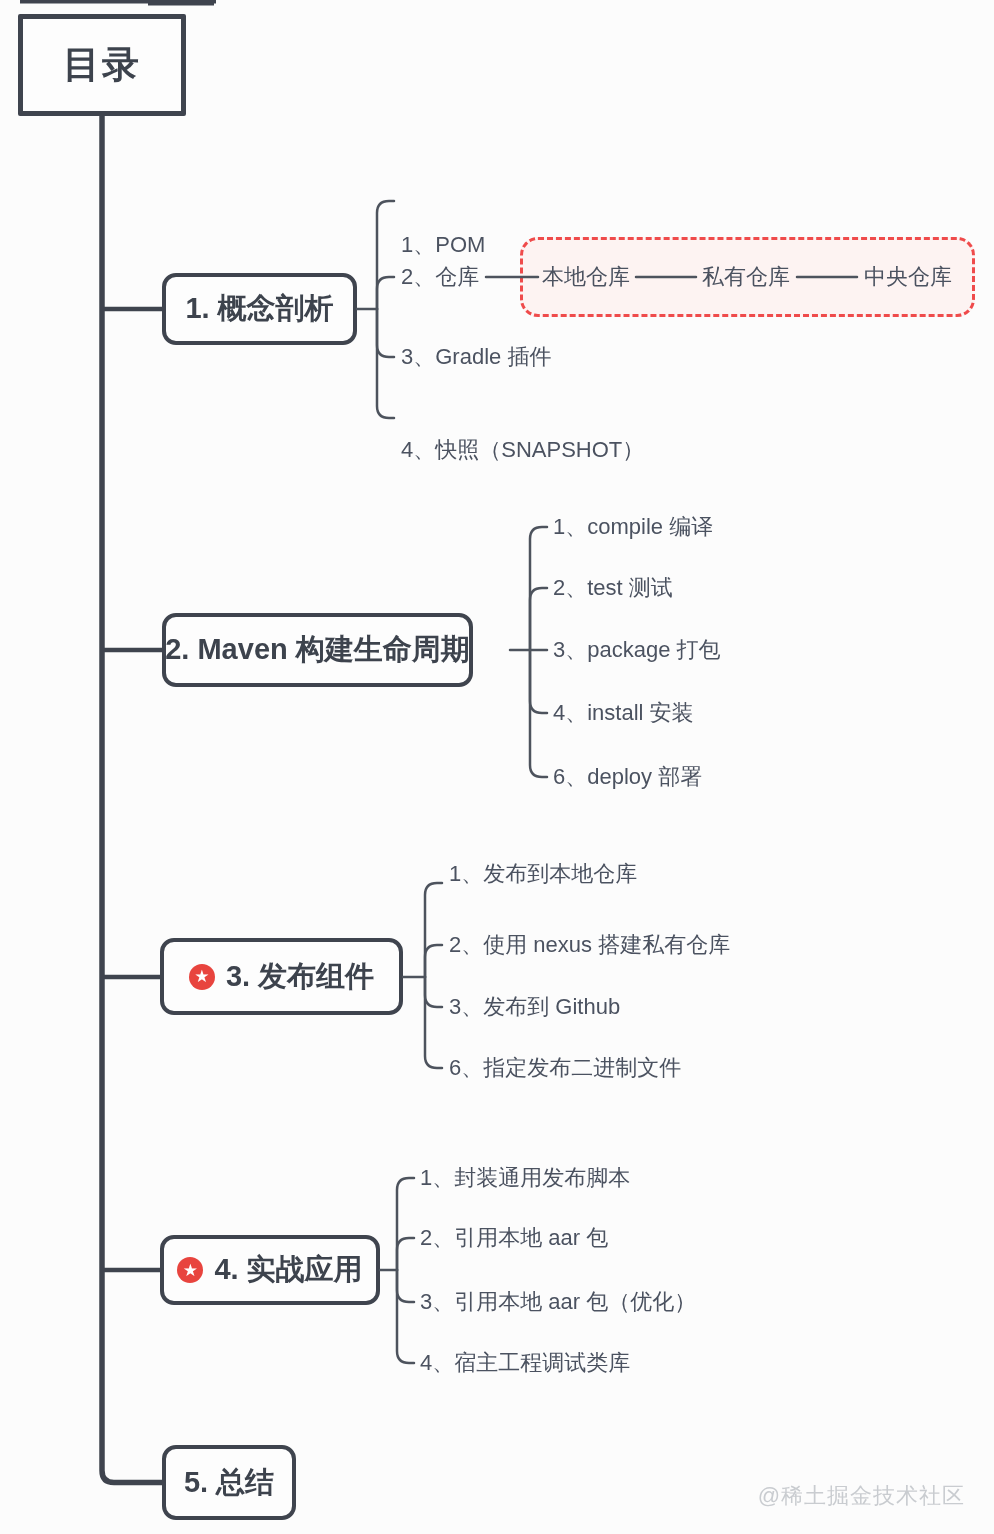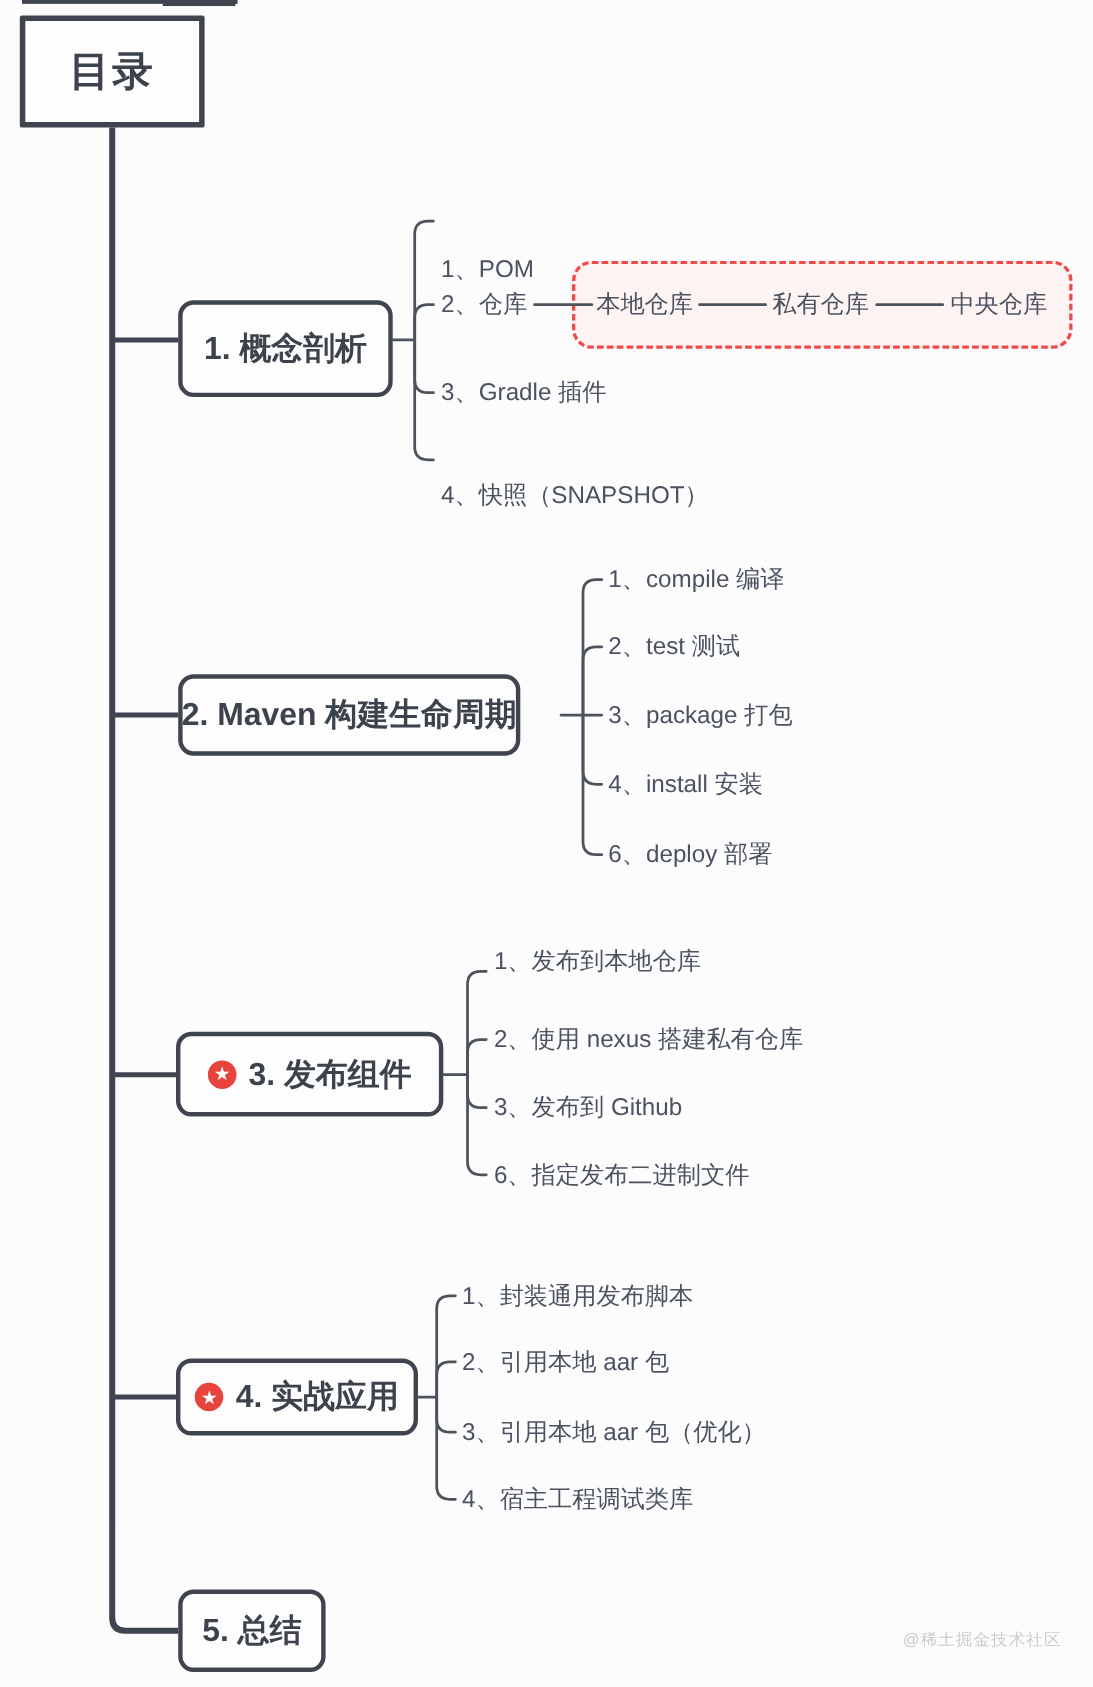--- a/index.html
+++ b/index.html
@@ -26,21 +26,21 @@
     position:absolute; z-index:4; transform:translateY(-50%);
     white-space:nowrap; font-size:22px; color:#4b5260;
   }
   .dashed-box {
     position:absolute; left:520px; top:237px; width:455px; height:80px;
     box-sizing:border-box; z-index:1;
     border:3.5px dashed #ef4b4b; border-radius:18px; background:#fdf3f2;
   }
   .watermark {
     position:absolute; right:29px; top:1481px; z-index:4;
-    font-size:15px; color:#c9ccd0; letter-spacing:1px;
+    font-size:22px; color:#c9ccd0; letter-spacing:1px;
   }
 </style>
 </head>
 <body>
 
 <div class="canvas">
 
   <svg class="wires" width="994" height="1534" viewBox="0 0 994 1534">
 
     <g fill="#3f444e">
@@ -93,21 +93,21 @@
       <path d="M486,277 H538"></path>
       <path d="M636,277 H696"></path>
       <path d="M797,277 H857"></path>
     </g>
   </svg>
 
   <div class="node root" style="left:18px; top:14px; width:168px; height:102px;">
     <span>目录</span>
   </div>
 
-  <div class="node branch" style="left:162px; top:273px; width:195px; height:88px;">
+  <div class="node branch" style="left:162px; top:273px; width:195px; height:72px;">
     <span>1. 概念剖析</span>
   </div>
   <div class="child-label" style="left:401px; top:201px;margin-top:44px;">1、POM</div>
   <div class="child-label" style="left:401px; top:277px;">2、仓库</div>
   <div class="child-label" style="left:401px; top:357px;">3、Gradle 插件</div>
   <div class="child-label" style="left:401px; top:418px;margin-top:32px;">4、快照（SNAPSHOT）</div>
 
   <div class="dashed-box"></div>
   <div class="child-label" style="left:542px; top:277px;">本地仓库</div>
   <div class="child-label" style="left:702px; top:277px;">私有仓库</div>

